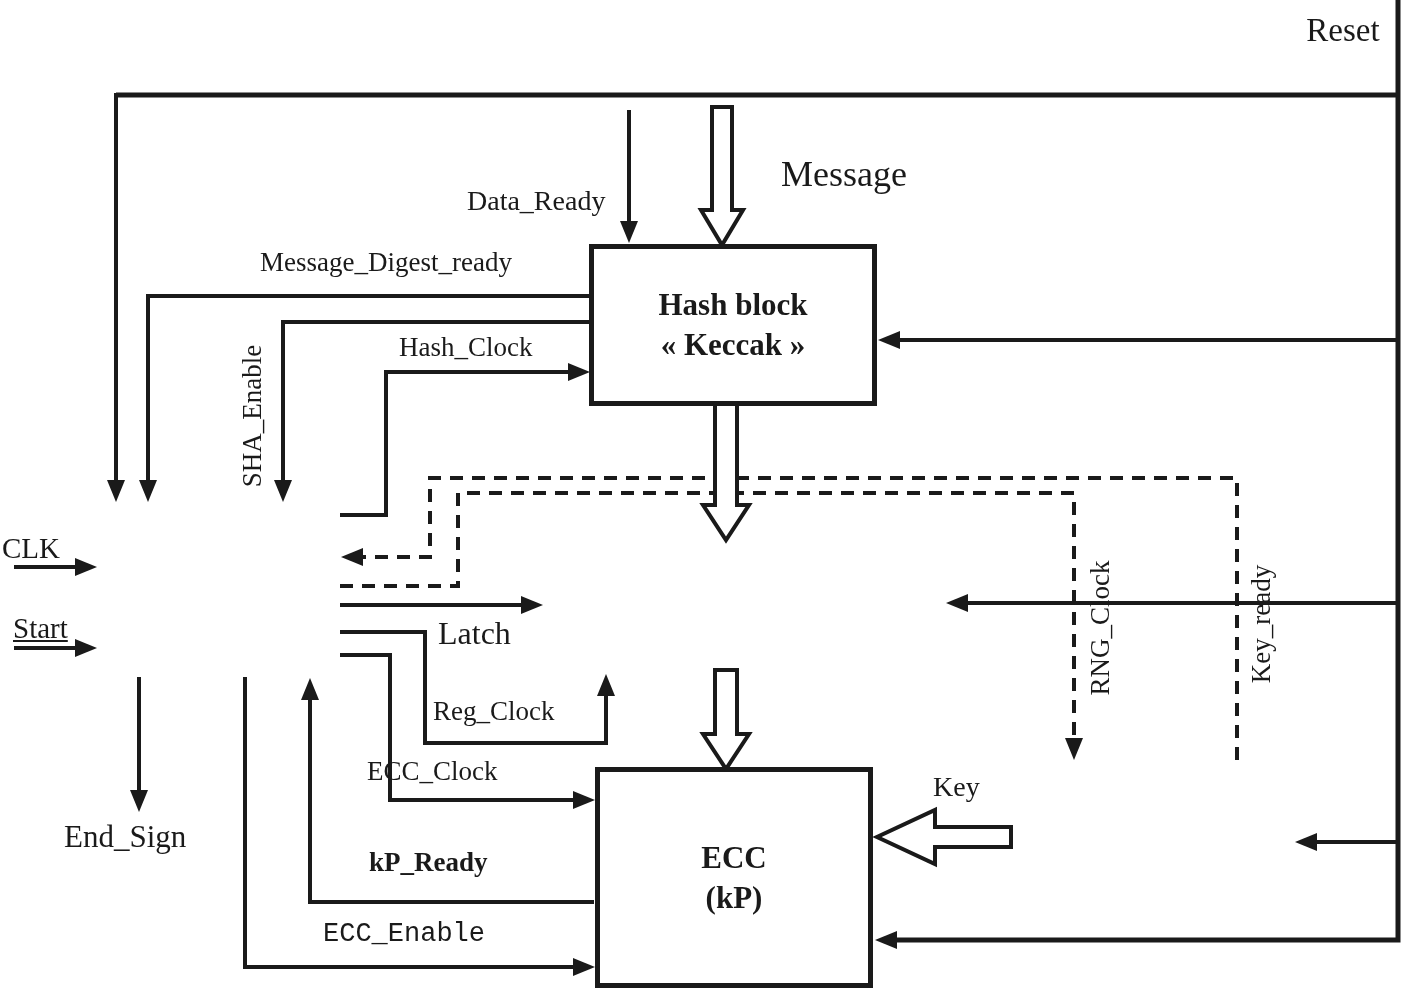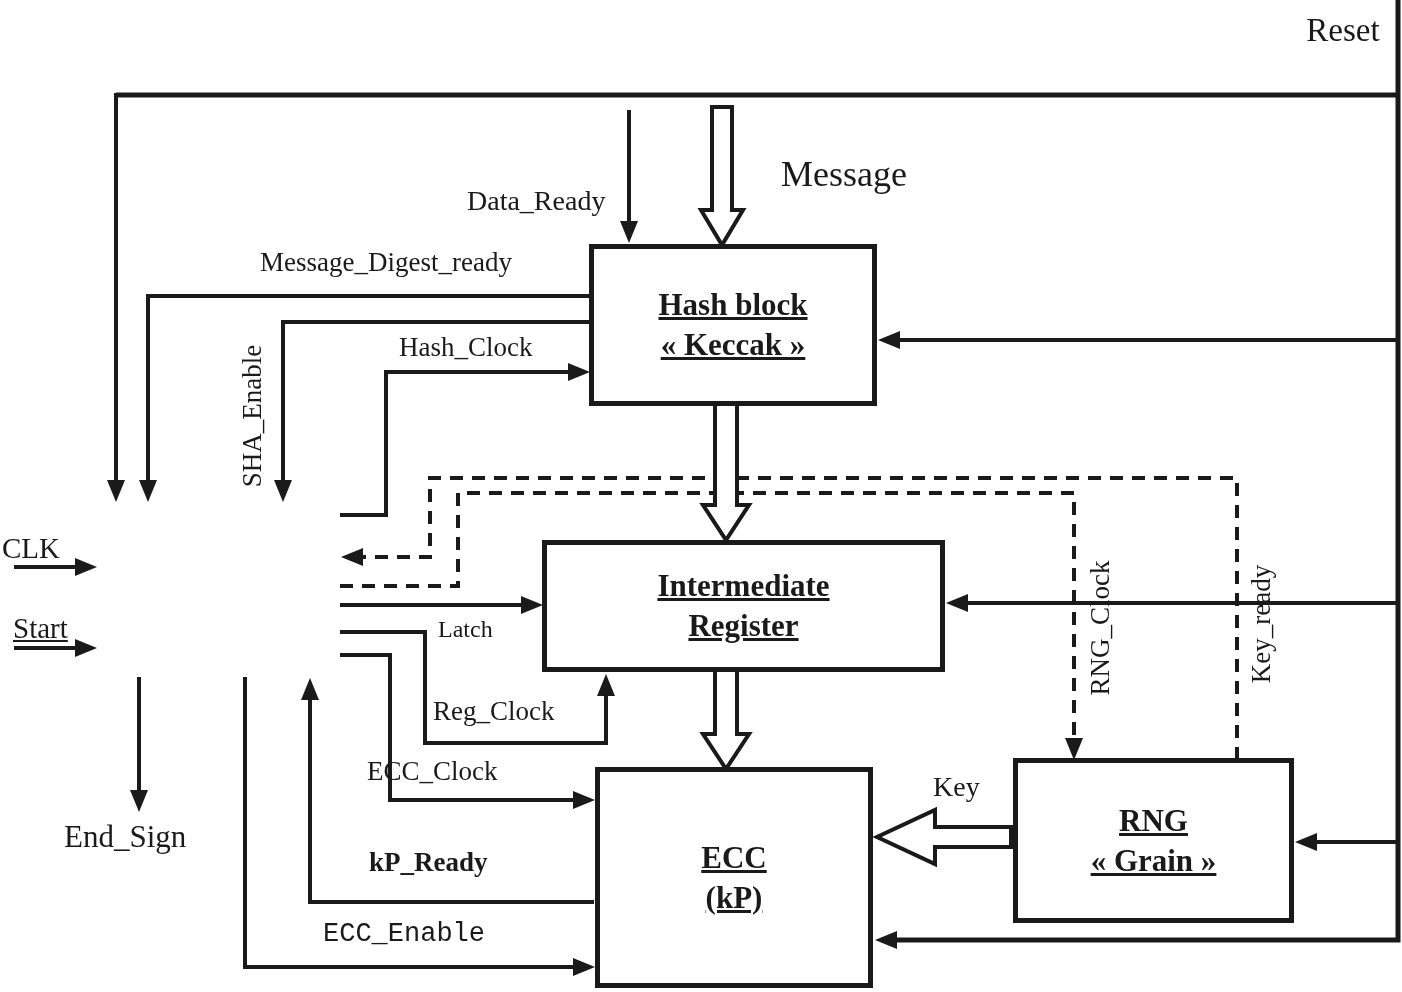--- a/index.html
+++ b/index.html
@@ -25,21 +25,20 @@
     background: #ffffff;
     box-sizing: border-box;
     display: flex;
     flex-direction: column;
     align-items: center;
     justify-content: center;
     text-align: center;
     font-weight: bold;
     font-size: 31px;
     line-height: 1.28;
-    text-decoration: underline;
   }
   .lbl {
     position: absolute;
     font-size: 27px;
     line-height: 1.1;
     white-space: nowrap;
   }
   .vlabel {
     position: absolute;
     font-size: 27px;
@@ -105,44 +104,36 @@
     <path class="ah" d="M310,678 L301,700 L319,700 Z"></path>
     <path class="ah" d="M139,812 L130,790 L148,790 Z"></path>
   </svg>
 
   <div class="box" style="left:589px; top:244px; width:288px; height:162px;">
     <div>Hash block</div>
     <div>« Keccak »</div>
   </div>
 
 
-  <div class="box" style="left:542px; top:540px; width:403px; height:132px;">
-    <div>Intermediate</div>
-    <div>Register</div>
-  </div>
 
   <div class="box" style="left:595px; top:767px; width:278px; height:221px;">
     <div>ECC</div>
     <div>(kP)</div>
   </div>
 
-  <div class="box" style="left:1013px; top:758px; width:281px; height:165px;">
-    <div>RNG</div>
-    <div>« Grain »</div>
-  </div>
 
   <div class="lbl" style="left:1295px; top:12px; width:96px; text-align:center; font-size:33px;">Reset</div>
   <div class="lbl" style="left:467px; top:151px; font-size:28px;margin-top:35px;">Data_Ready</div>
   <div class="lbl" style="left:757px; top:155px; font-size:36px;margin-left:24px;">Message</div>
   <div class="lbl" style="left:228px; top:248px;margin-left:32px;">Message_Digest_ready</div>
   <div class="lbl" style="left:399px; top:333px;">Hash_Clock</div>
   <div class="vlabel" style="left:252px; top:416px;">SHA_Enable</div>
   <div class="lbl" style="left:2px; top:533px; font-size:29px;">CLK</div>
   <div class="lbl" style="left:13px; top:613px; font-size:29px; text-decoration:underline;">Start</div>
-  <div class="lbl" style="left:438px; top:616px; font-size:24px;">Latch</div>
+  <div class="lbl" style="left:438px; top:616px; font-size:32px;">Latch</div>
   <div class="lbl" style="left:433px; top:697px;">Reg_Clock</div>
   <div class="lbl" style="left:367px; top:757px;">ECC_Clock</div>
   <div class="lbl" style="left:64px; top:820px; font-size:31px;">End_Sign</div>
   <div class="lbl" style="left:369px; top:848px;font-weight:bold;">kP_Ready</div>
   <div class="lbl" style="left:323px; top:920px;font-family:Liberation Mono, monospace;">ECC_Enable</div>
   <div class="lbl" style="left:933px; top:772px; font-size:28px;">Key</div>
   <div class="vlabel" style="left:1100px; top:628px;">RNG_Clock</div>
   <div class="vlabel" style="left:1261px; top:624px;">Key_ready</div>
 
 </div>

